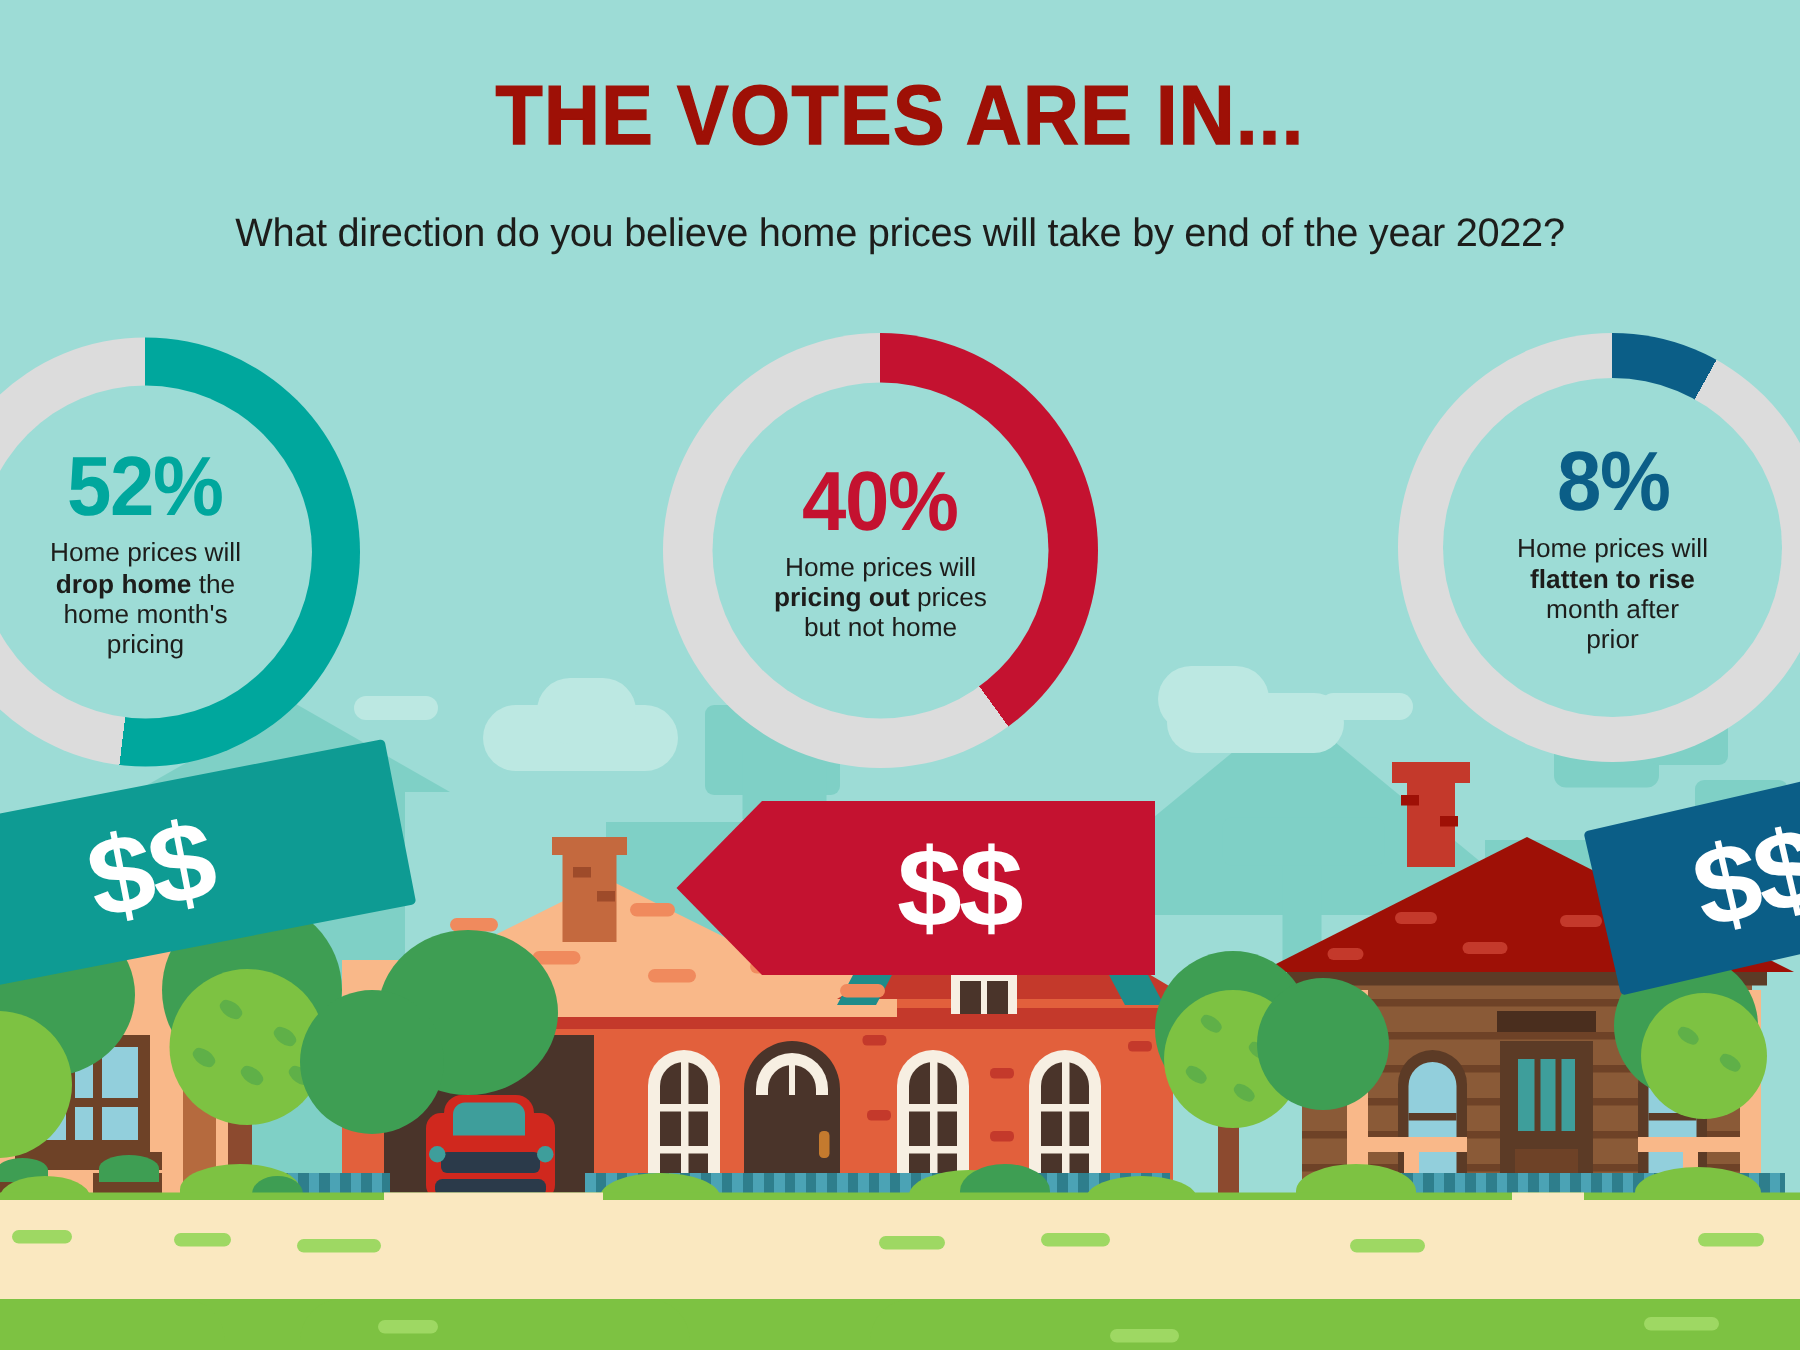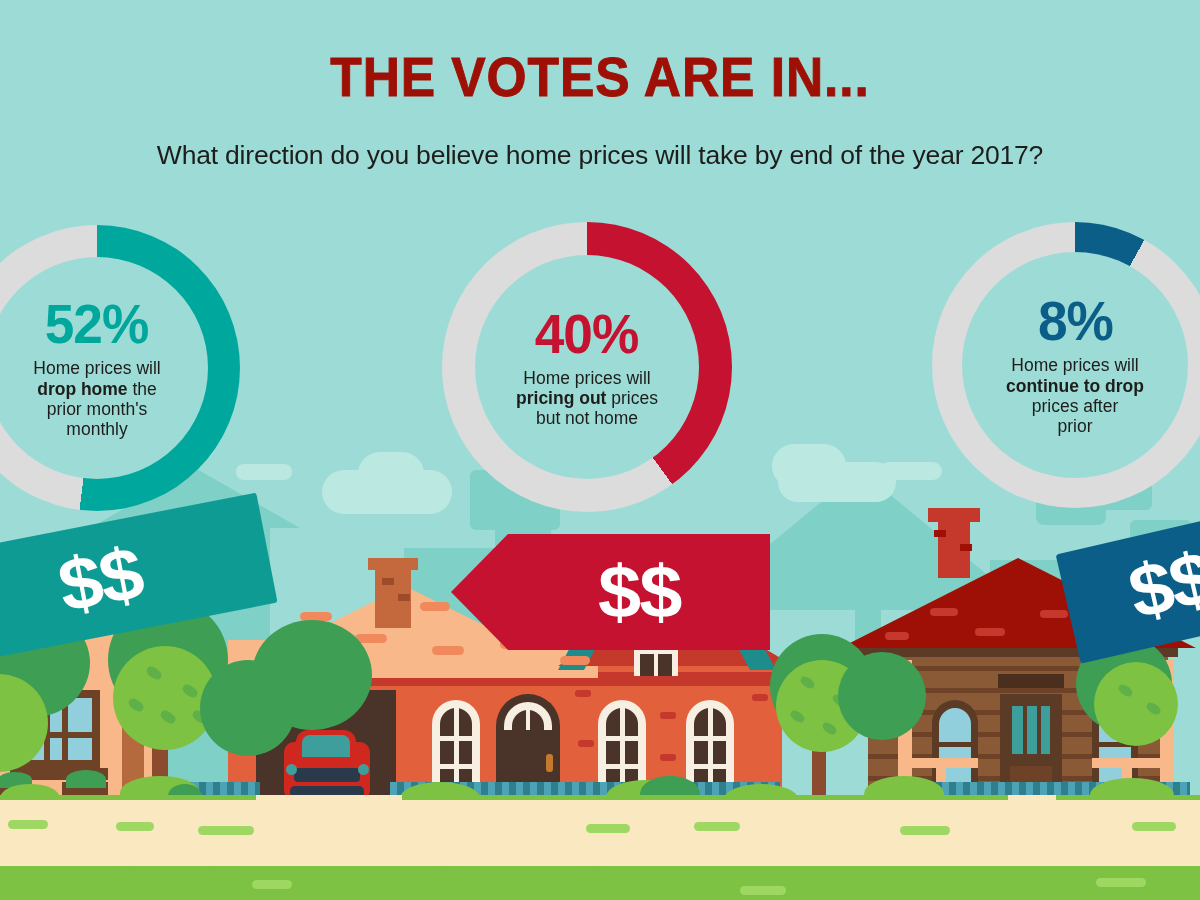--- a/index.html
+++ b/index.html
@@ -278,22 +278,22 @@
     <span class="dollars" style="margin-right:120px;">$$</span>
   </div>
 
   <div class="donut" style="left:-46px; top:225px; width:286px; height:286px;
               background:conic-gradient(from 0deg, #00A79D 0deg 187deg, #DCDCDC 187deg 360deg);">
     <div class="hole" style="left:32px; top:32px; width:222px; height:222px;">
       <div class="pct" style="color:#00A79D;">52%</div>
       <div class="dlabel" style="width:190px;">
         <span>Home prices will</span><br>
         <b>drop home</b><span> the</span><br>
-        <span>prior month's</span><br>
-        <span>monthly</span>
+        <span>home month's</span><br>
+        <span>pricing</span>
       </div>
     </div>
   </div>
 
   <div class="donut" style="left:442px; top:222px; width:290px; height:290px;
               background:conic-gradient(from 0deg, #C41230 0deg 144deg, #DCDCDC 144deg 360deg);">
     <div class="hole" style="left:33px; top:33px; width:224px; height:224px;">
       <div class="pct" style="color:#C41230;">40%</div>
       <div class="dlabel" style="width:212px;">
         <span>Home prices will</span><br>
@@ -302,23 +302,23 @@
       </div>
     </div>
   </div>
 
   <div class="donut" style="left:932px; top:222px; width:286px; height:286px;
               background:conic-gradient(from 0deg, #0B5E87 0deg 29deg, #DCDCDC 29deg 360deg);">
     <div class="hole" style="left:30px; top:30px; width:226px; height:226px;">
       <div class="pct" style="color:#0B5E87;">8%</div>
       <div class="dlabel" style="width:196px;">
         <span>Home prices will</span><br>
-        <b>continue to drop</b><span></span><br>
-        <span>prices after</span><br>
+        <b>flatten to rise</b><span></span><br>
+        <span>month after</span><br>
         <span>prior</span>
       </div>
     </div>
   </div>
 
   <div class="title">THE VOTES ARE IN...</div>
-  <div class="subtitle">What direction do you believe home prices will take by end of the year 2017?</div>
+  <div class="subtitle">What direction do you believe home prices will take by end of the year 2022?</div>
 
 </div>
 
 </body></html>

